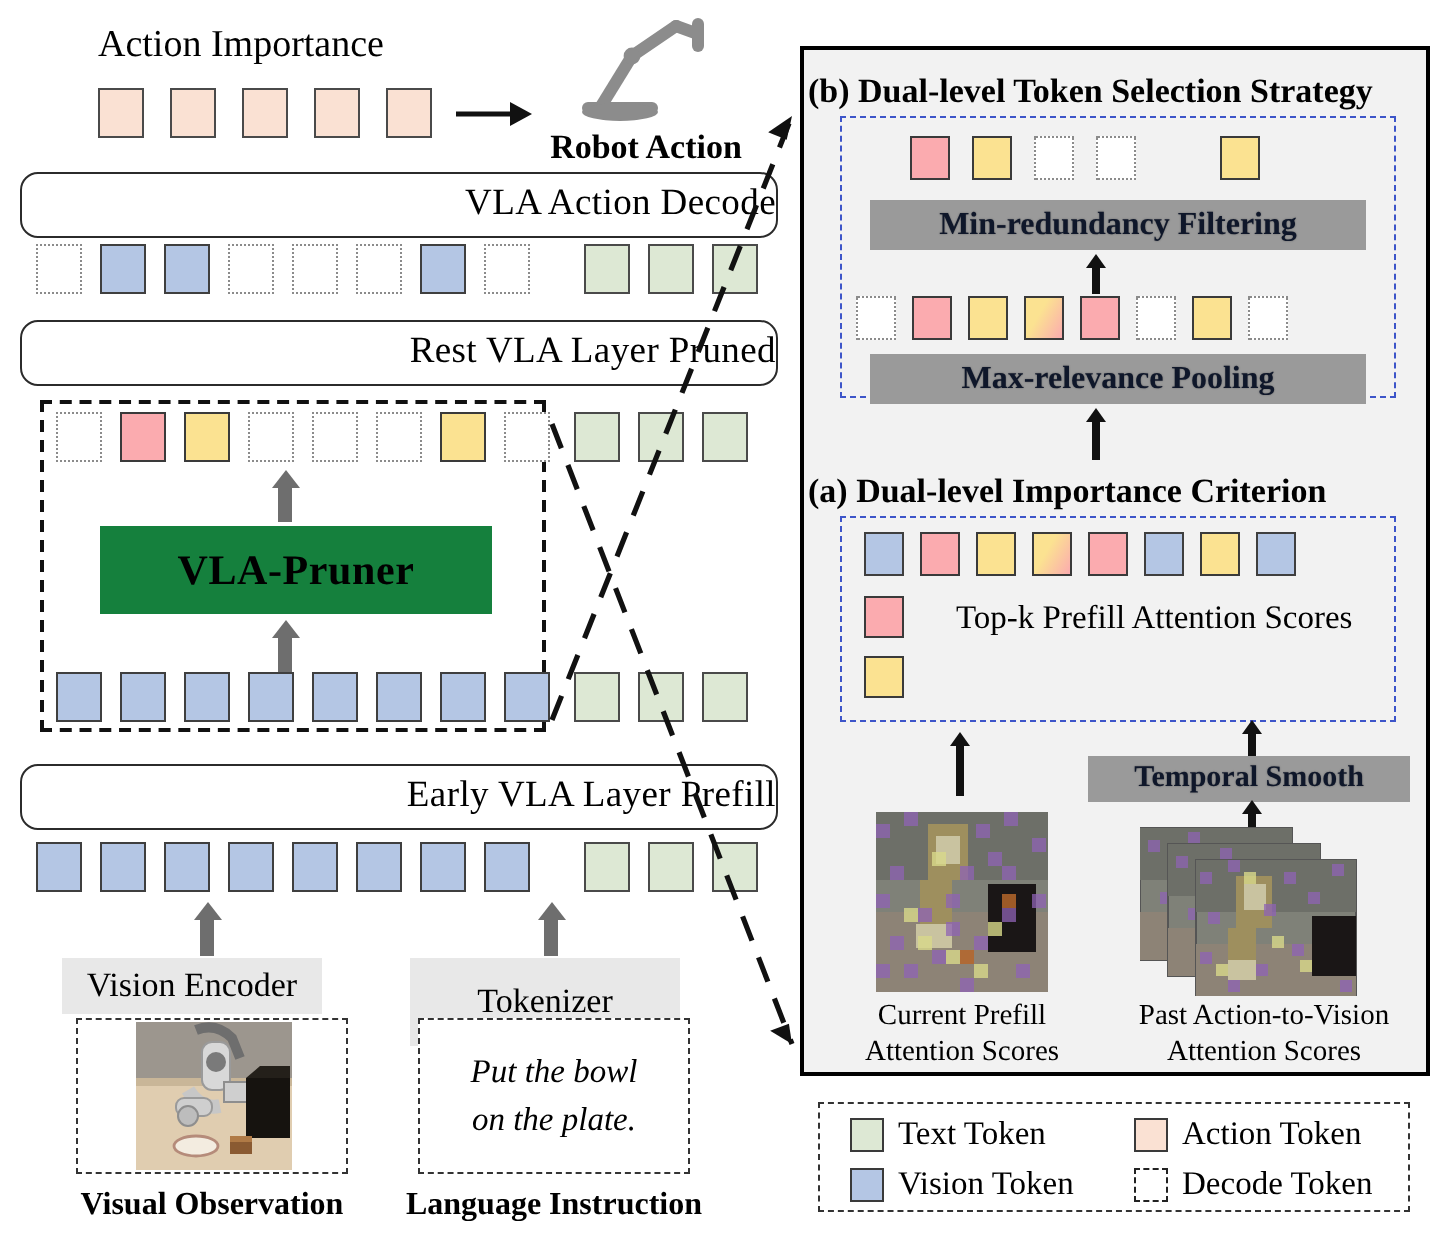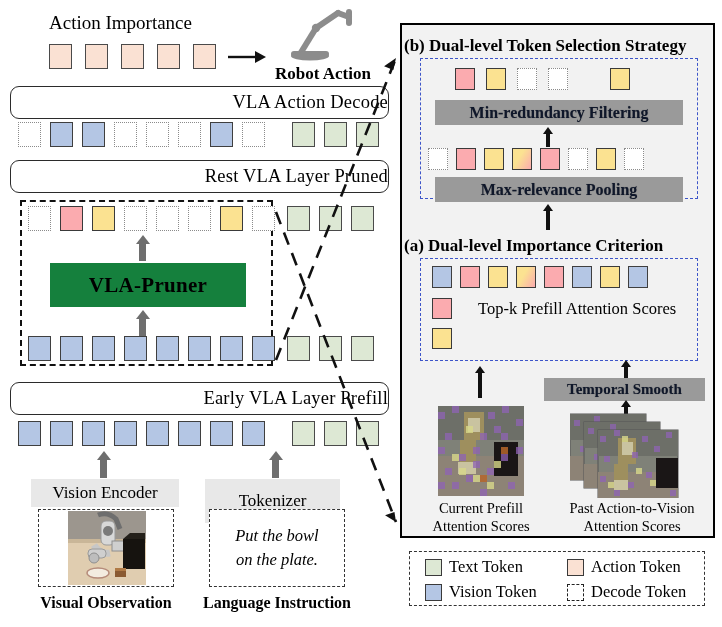--- a/index.html
+++ b/index.html
@@ -221,21 +221,21 @@
   <span class="tok vision"></span>
   <span style="width:9px;display:inline-block;"></span>
   <span class="tok text"></span>
   <span class="tok text"></span>
   <span class="tok text"></span>
 </div>
 
 <div class="abs uarrow" style="left:100px;top:459px;height:19px;"></div>
 <div class="abs uarrow" style="left:272px;top:459px;height:19px;"></div>
 
-<div class="abs chip" style="left:31px;top:479px;width:148px;height:28px;">
+<div class="abs chip" style="left:31px;top:479px;width:130px;height:28px;">
   <span>Vision Encoder</span>
 </div>
 
 <div class="abs chip" style="left:205px;top:479px;width:135px;height:44px;">
   <span>Tokenizer</span>
 </div>
 
 <div class="abs dotbox" style="left:38px;top:509px;width:136px;height:78px;"></div>
 <div class="abs" style="left:68px;top:511px;width:78px;height:74px;overflow:hidden;">
   <svg width="78" height="74" viewBox="0 0 78 74">

